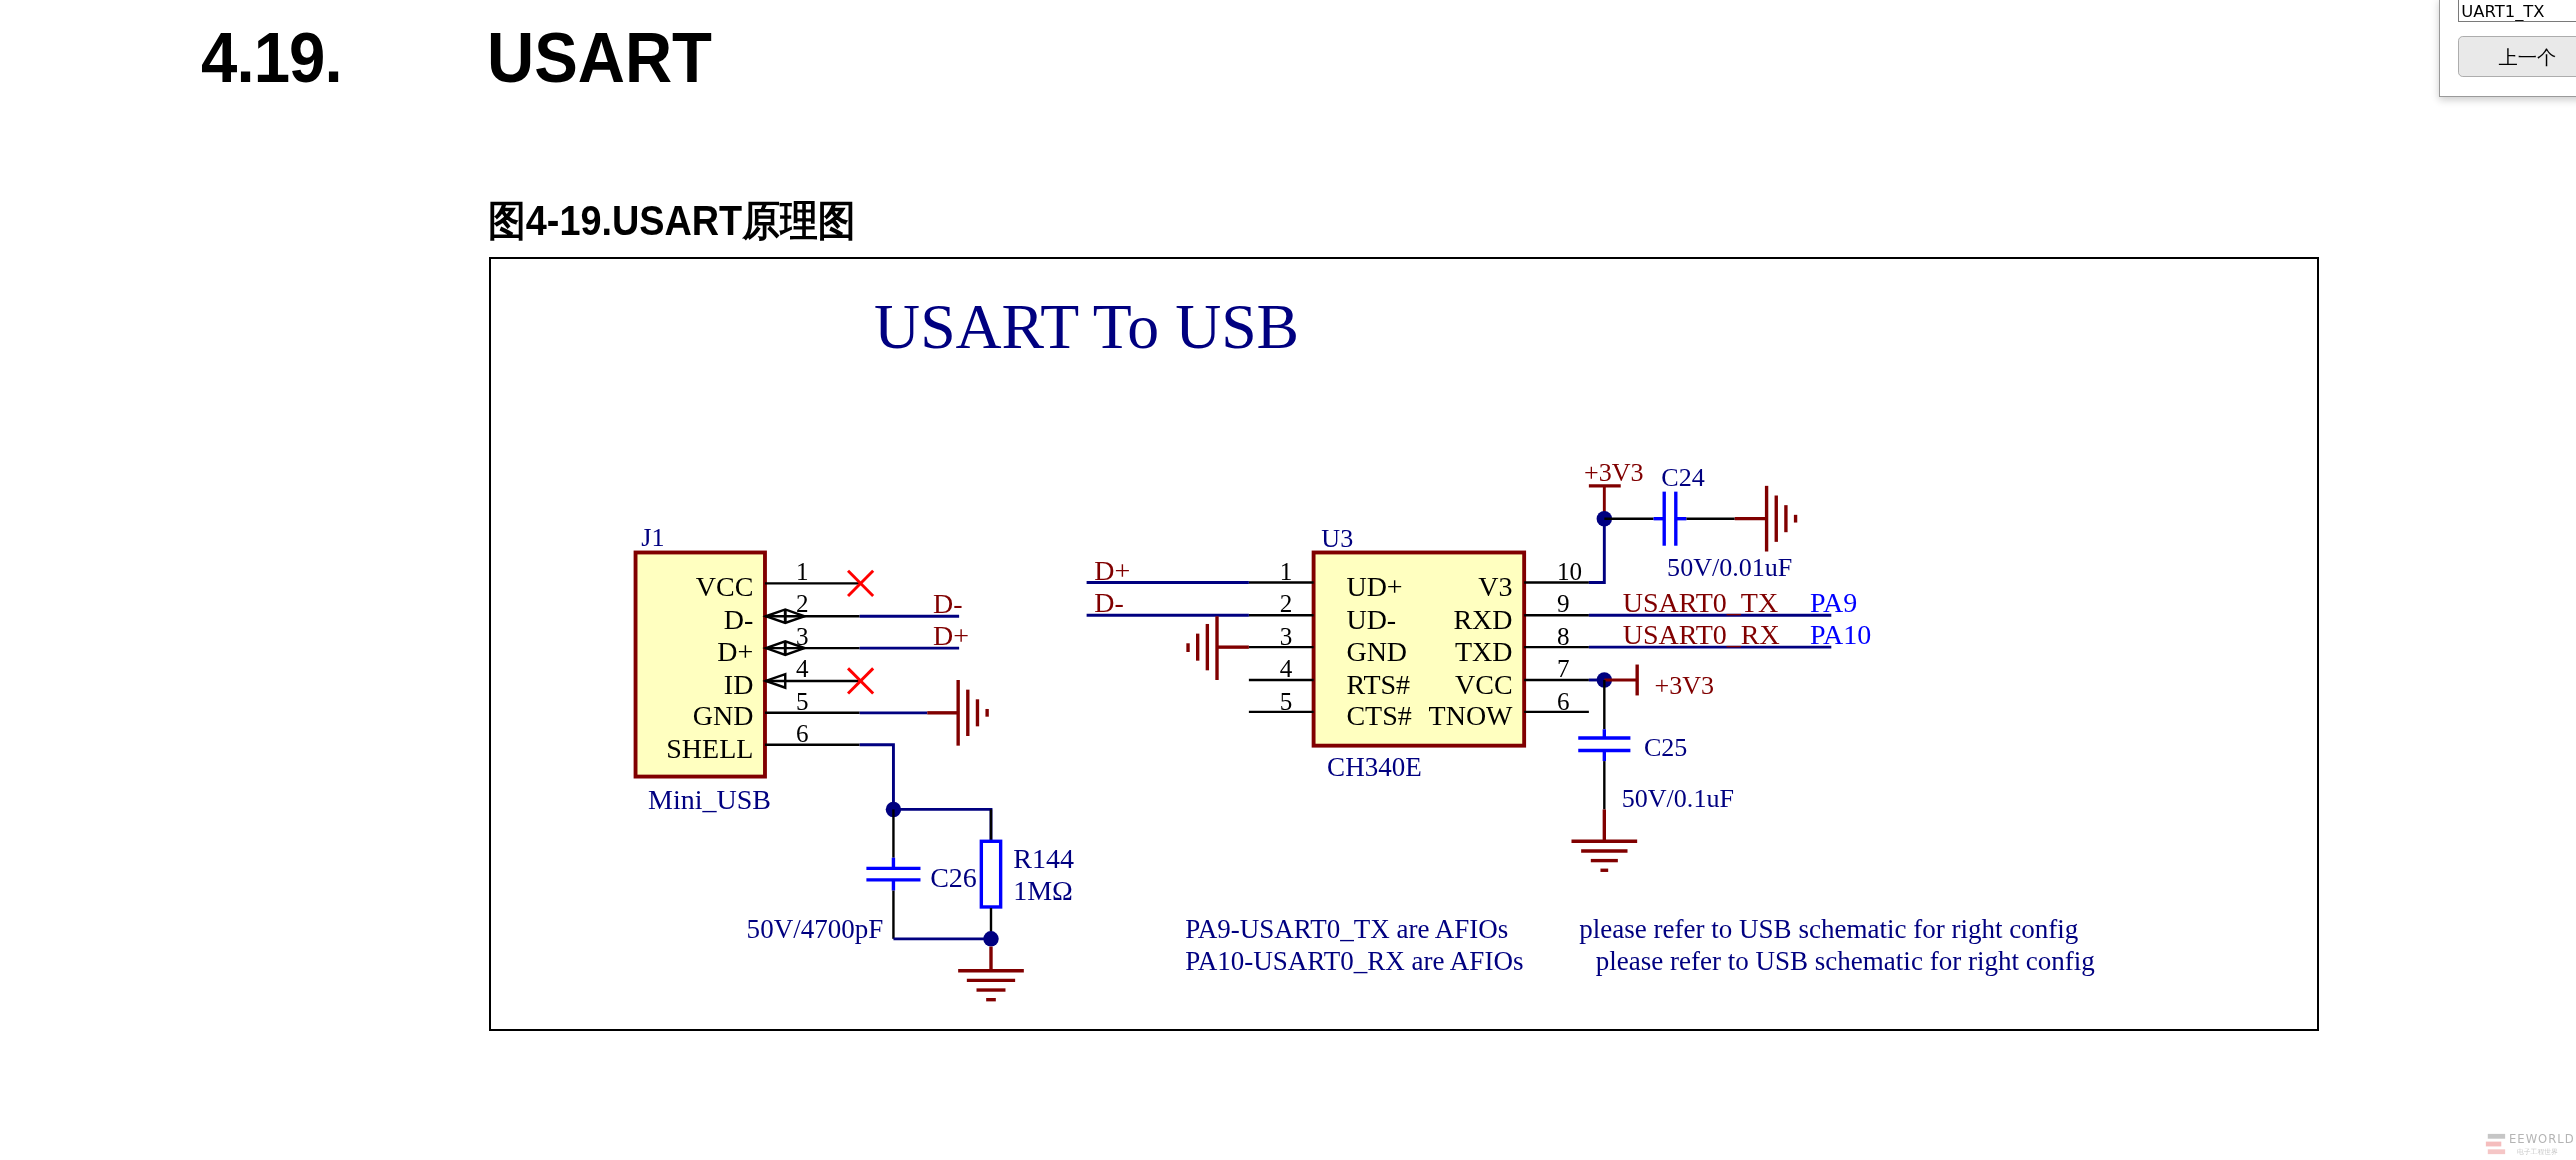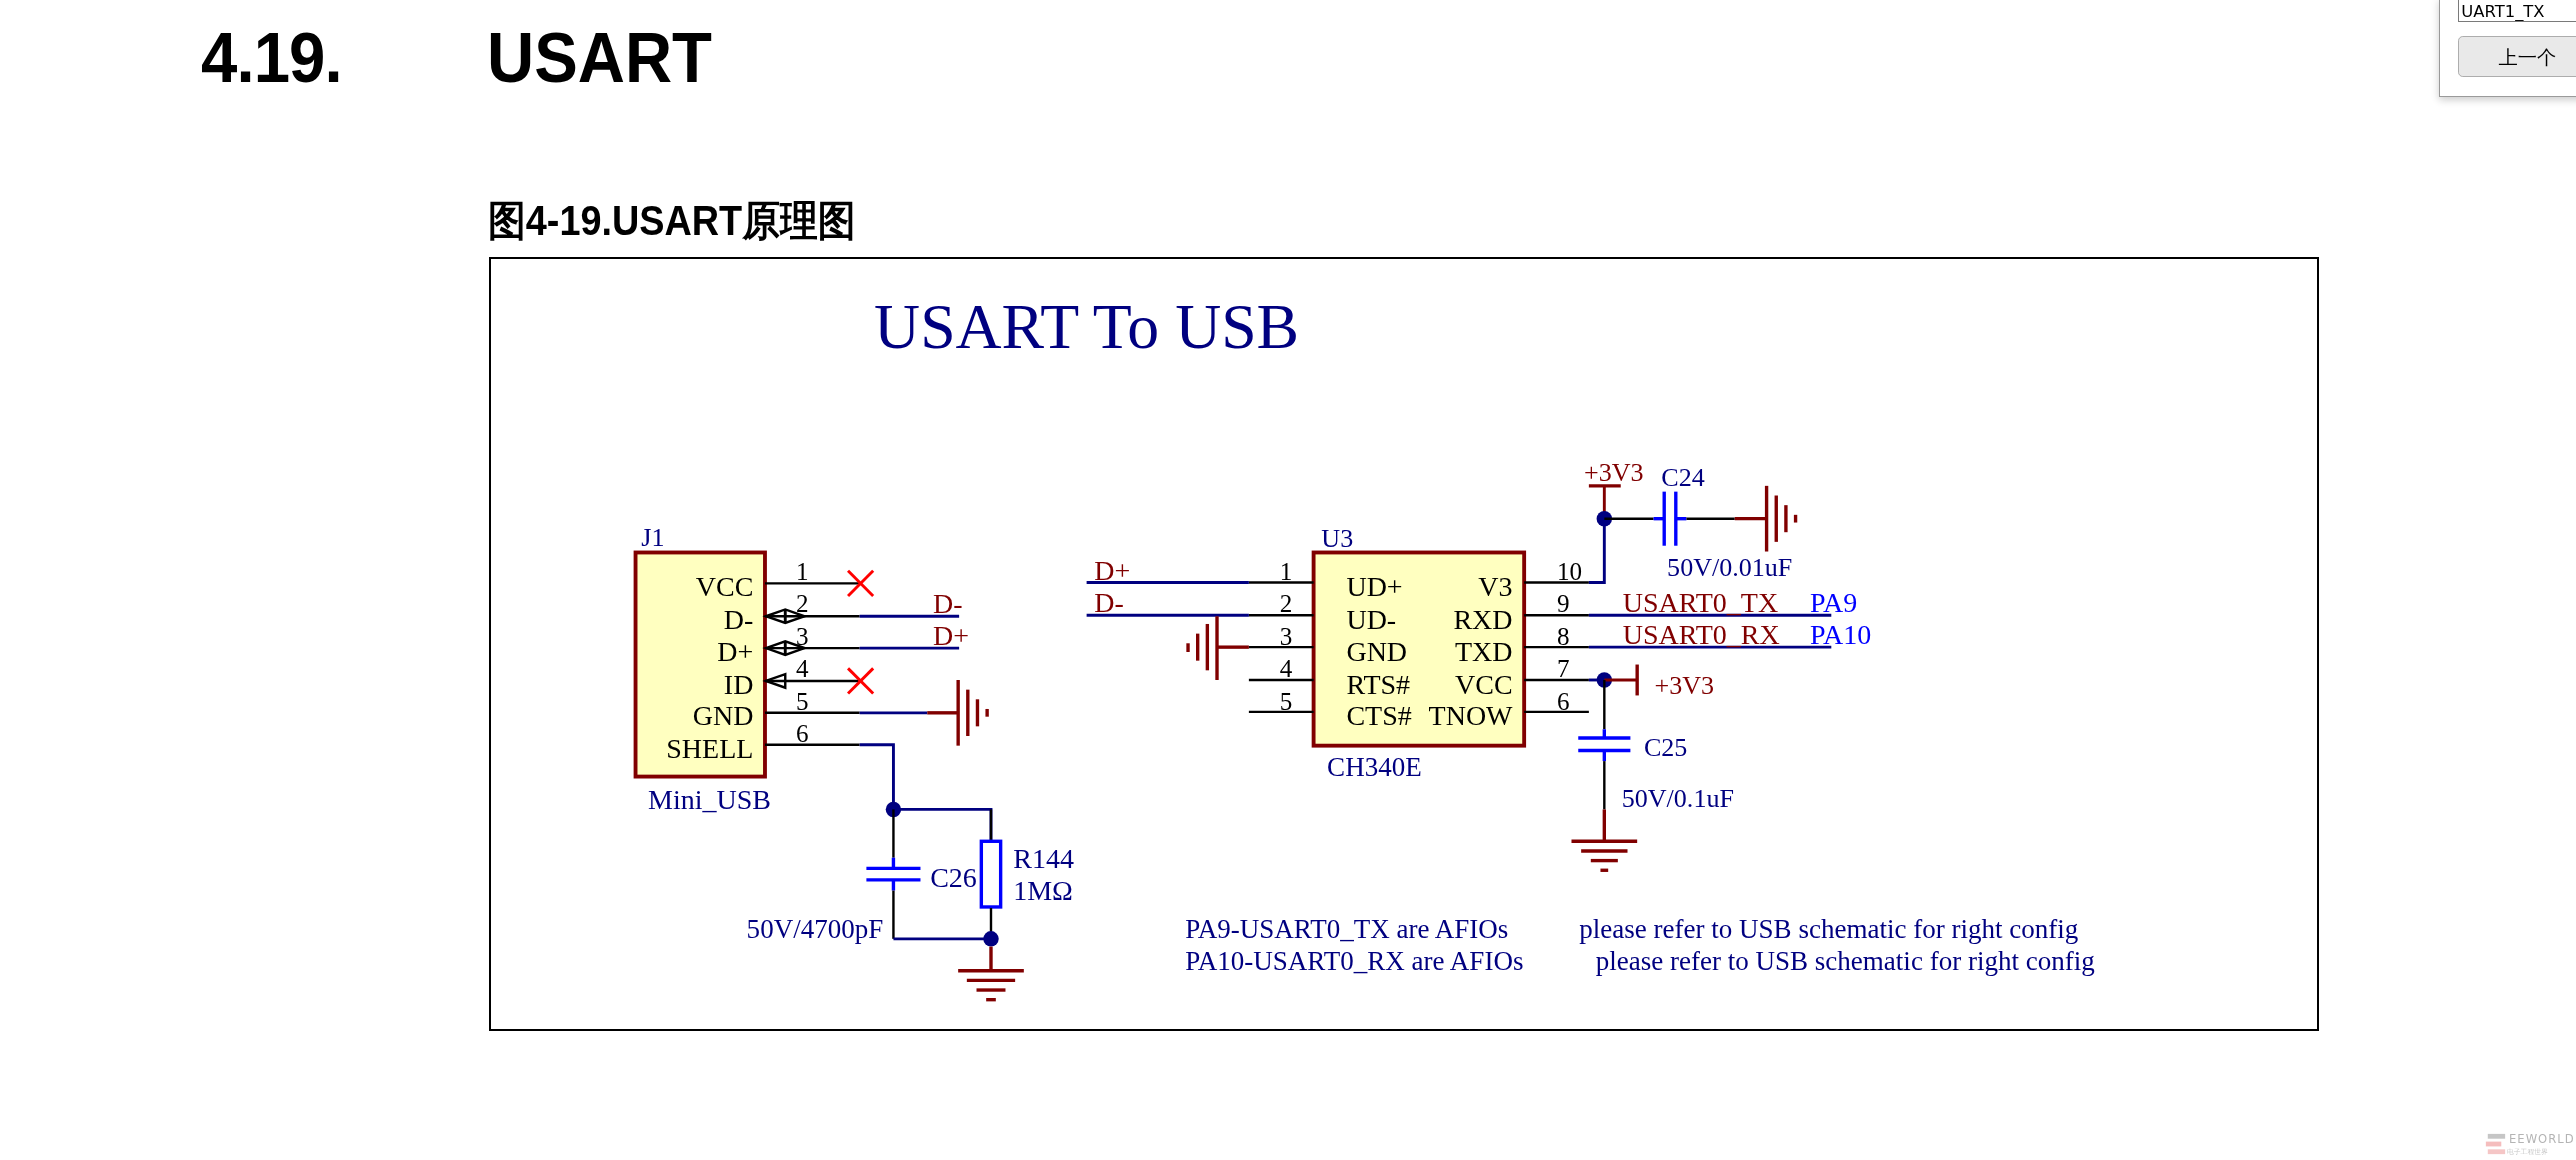--- a/index.html
+++ b/index.html
@@ -8,21 +8,21 @@
   .sec-title { position: absolute; left: 487px; top: 17.4px; font-family: "Liberation Sans", sans-serif; font-weight: bold; font-size: 71px; color: #000; transform: scaleX(0.92); transform-origin: left top; }
   .fig-caption { position: absolute; left: 488px; top: 193px; font-family: "Liberation Sans", sans-serif; font-weight: bold; font-size: 42px; color: #000; transform: scaleX(0.9); transform-origin: left top; }
   .frame { position: absolute; left: 489px; top: 257px; width: 1826px; height: 770px; border: 2.9px solid #000; background: #fff; }
   svg.schem { position: absolute; left: 0; top: 0; }
   .sch-serif { font-family: "Liberation Serif", serif; }
   .find-dialog { position: absolute; left: 2439px; top: -1.9px; width: 145px; height: 97px; background: #fff; border: 1px solid #9a9a9a; box-shadow: 0 2.9px 7.7px rgba(0,0,0,0.2); }
   .find-input { position: absolute; left: 18.4px; top: 0px; width: 135px; height: 23px; border: 1px solid #7a7a7a; background: #fff; font-family: "DejaVu Sans", sans-serif; font-size: 16.4px; line-height: 23px; padding-left: 1.9px; color: #000; white-space: nowrap; overflow: hidden; box-sizing: border-box; }
   .find-prev { position: absolute; left: 18.4px; top: 37px; width: 145px; height: 41px; border: 1px solid #adadad; border-radius: 4.8px; background: #e9e9e9; font-family: "DejaVu Sans", sans-serif; font-size: 19.3px; line-height: 41px; padding-left: 39px; box-sizing: border-box; color: #000; white-space: nowrap; overflow: hidden; }
   .watermark { position: absolute; left: 2482px; top: 1130px; width: 94px; height: 31px; opacity: 0.55; }
   .wm-text { position: absolute; left: 27px; top: 1.9px; font-family: "DejaVu Sans", sans-serif; font-size: 11.6px; color: #777; letter-spacing: 1px; text-align: right; }
-  .wm-sub { position: absolute; left: 25px; top: 17.4px; font-family: "DejaVu Sans", sans-serif; font-size: 6.8px; color: #999; }
+  .wm-sub { position: absolute; left: 35px; top: 17.4px; font-family: "DejaVu Sans", sans-serif; font-size: 6.8px; color: #999; }
 </style>
 </head>
 <body>
 
 <div class="sec-num">4.19.</div>
 <div class="sec-title">USART</div>
 <div class="fig-caption">图4-19.USART原理图</div>
 
 <div class="frame"></div>
 

